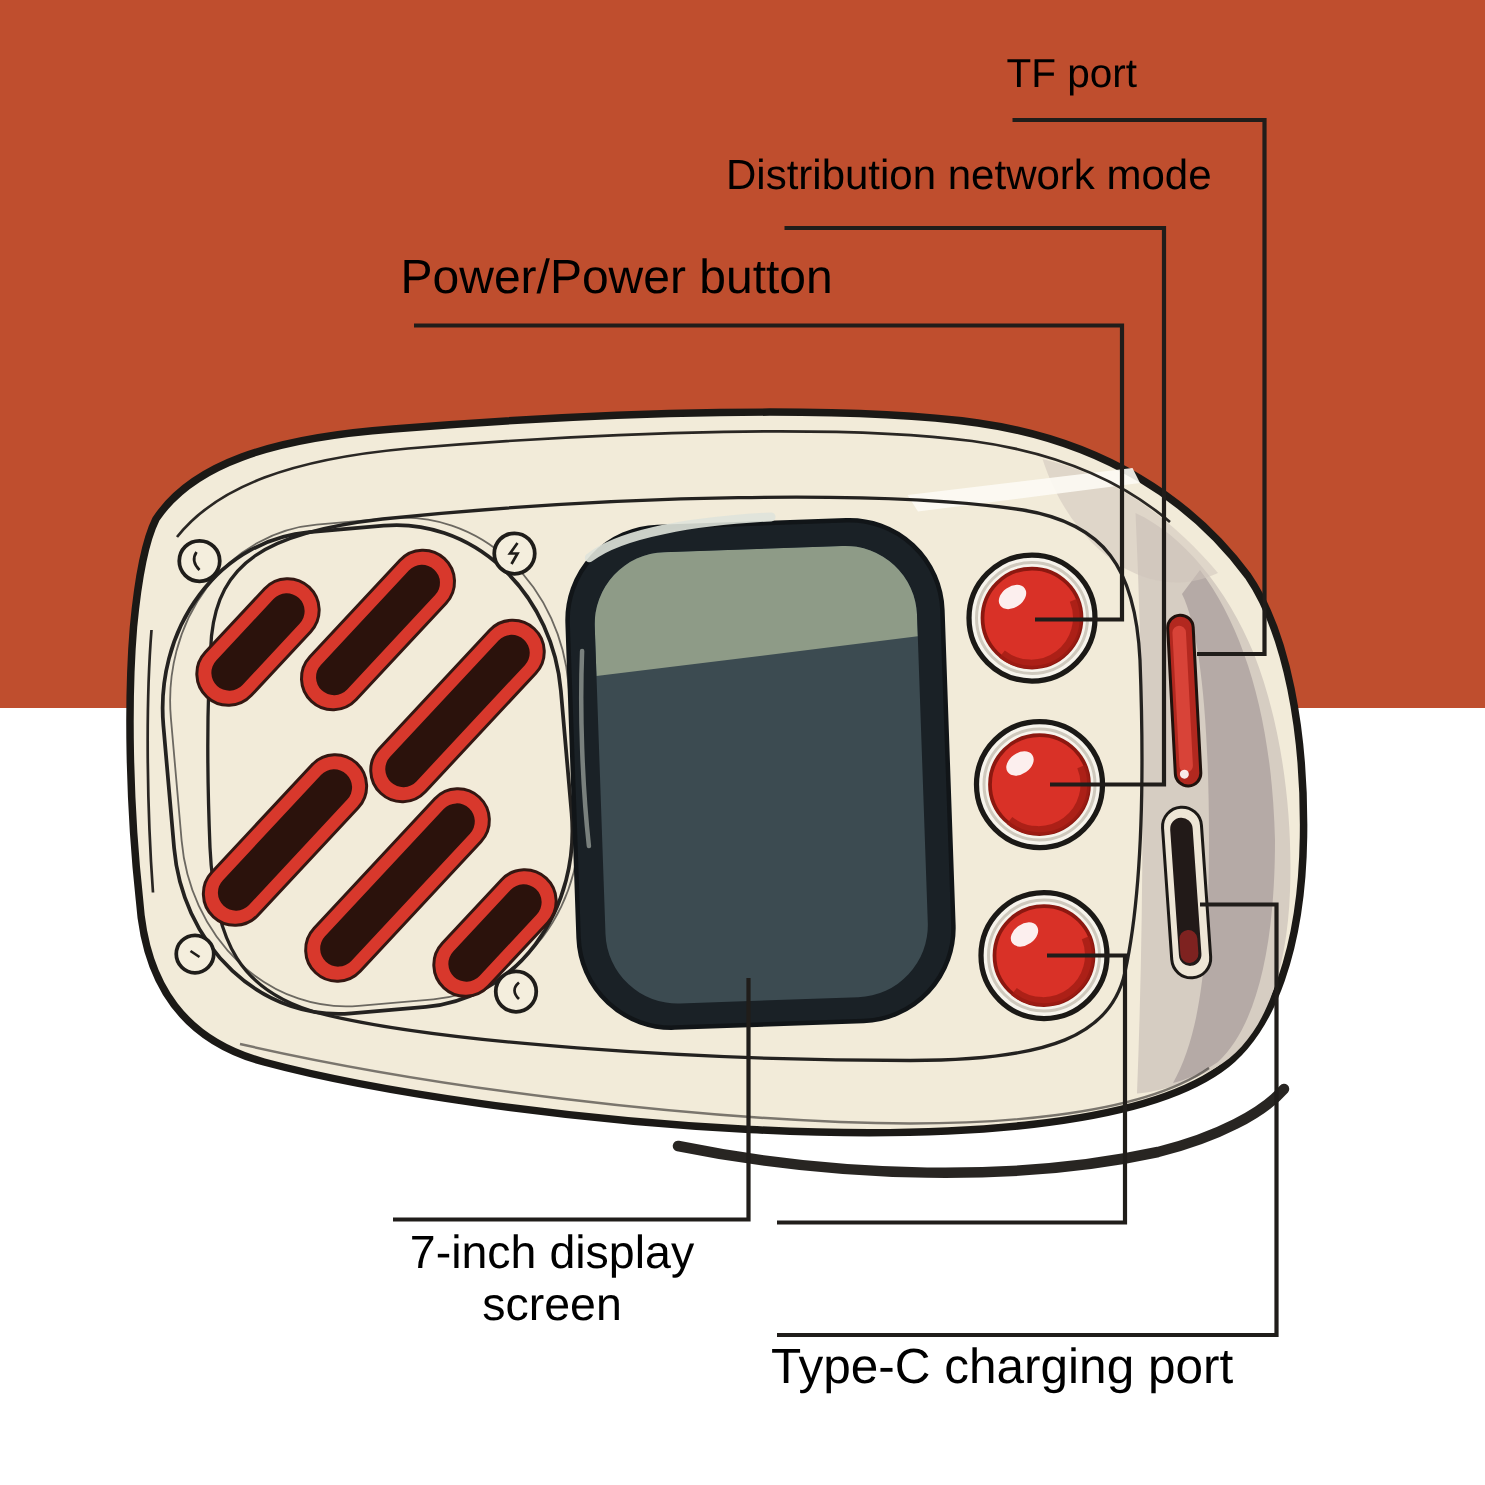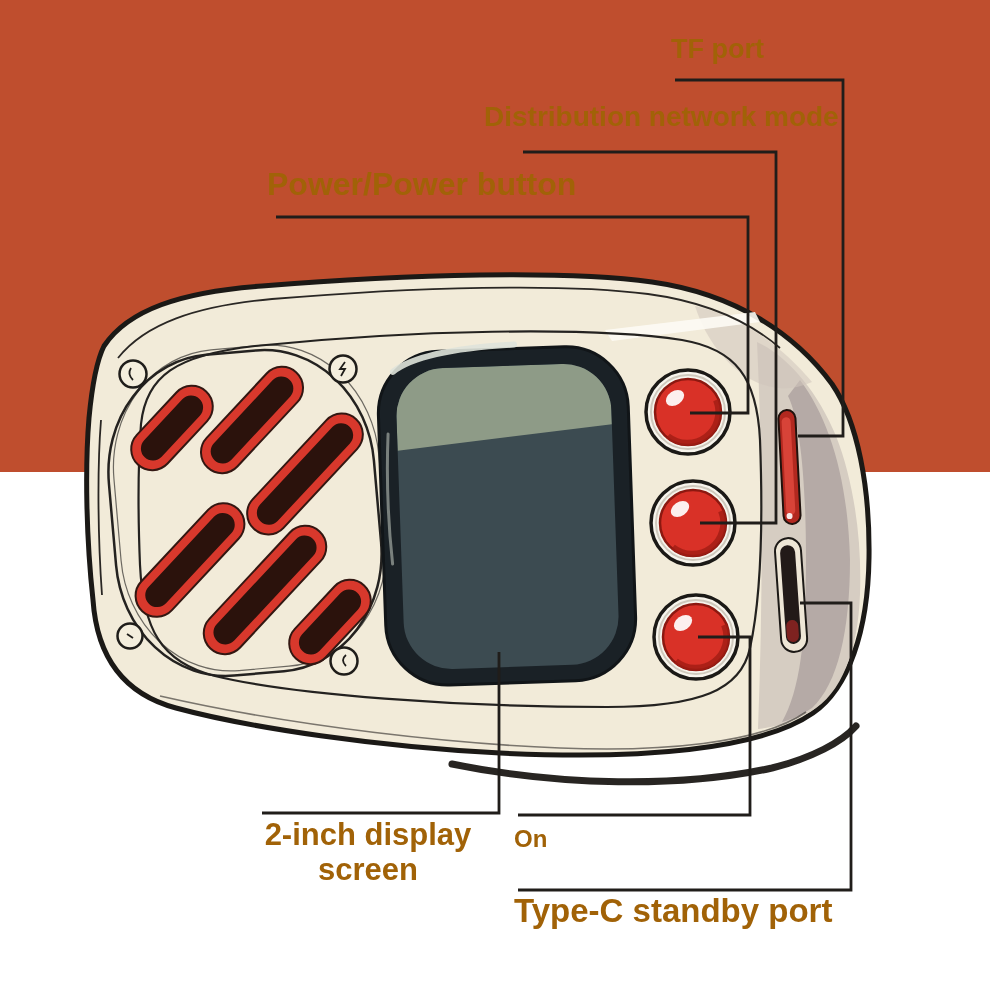--- a/index.html
+++ b/index.html
@@ -1,21 +1,21 @@
 <!DOCTYPE html>
 <html><head>
 <meta charset="utf-8">
 <style>
   html,body{margin:0;padding:0;}
   body{width:990px;height:990px;position:relative;overflow:hidden;background:#fff;
        font-family:"Liberation Sans", sans-serif;}
   .bg-band-top{position:absolute;left:0;top:0;width:990px;height:472px;background:#bf4e2e;}
   .bg-band-bottom{position:absolute;left:0;top:472px;width:990px;height:518px;background:#ffffff;}
   #art{position:absolute;left:0;top:0;z-index:1;}
-  .lbl{position:absolute;z-index:2;font-weight:700;color:#a16207;letter-spacing:0;}
+  .lbl{position:absolute;z-index:2;font-weight:400;color:#000000;letter-spacing:0;}
   .lbl-tf{left:671px;top:34px;font-size:27px;}
   .lbl-dist{left:452px;top:101px;font-size:28px;margin-left:32px;}
   .lbl-power{left:267px;top:166px;font-size:32px;}
   .lbl-display{left:237px;top:817px;width:262px;font-size:31px;line-height:35px;text-align:center;}
   .lbl-standby{left:514px;top:825px;font-size:24px;line-height:28px;}
   .lbl-typec{left:514px;top:892px;font-size:33px;}
 </style>
 </head>
 <body>
 
@@ -168,17 +168,16 @@
     <path d="M 276,217 H 748 V 413 H 690"></path>
     <path d="M 499,652 V 813 H 262"></path>
     <path d="M 698,637 H 750 V 815 H 518"></path>
     <path d="M 800,603 H 851 V 890 H 518"></path>
   </g>
 </svg>
 
 <div class="lbl lbl-tf">TF port</div>
 <div class="lbl lbl-dist">Distribution network mode</div>
 <div class="lbl lbl-power">Power/Power button</div>
-<div class="lbl lbl-display">2-inch display screen</div>
+<div class="lbl lbl-display">7-inch display screen</div>
 <div class="lbl lbl-standby">
-  <div>On</div>
 </div>
-<div class="lbl lbl-typec">Type-C standby port</div>
+<div class="lbl lbl-typec">Type-C charging port</div>
 
 </body></html>

